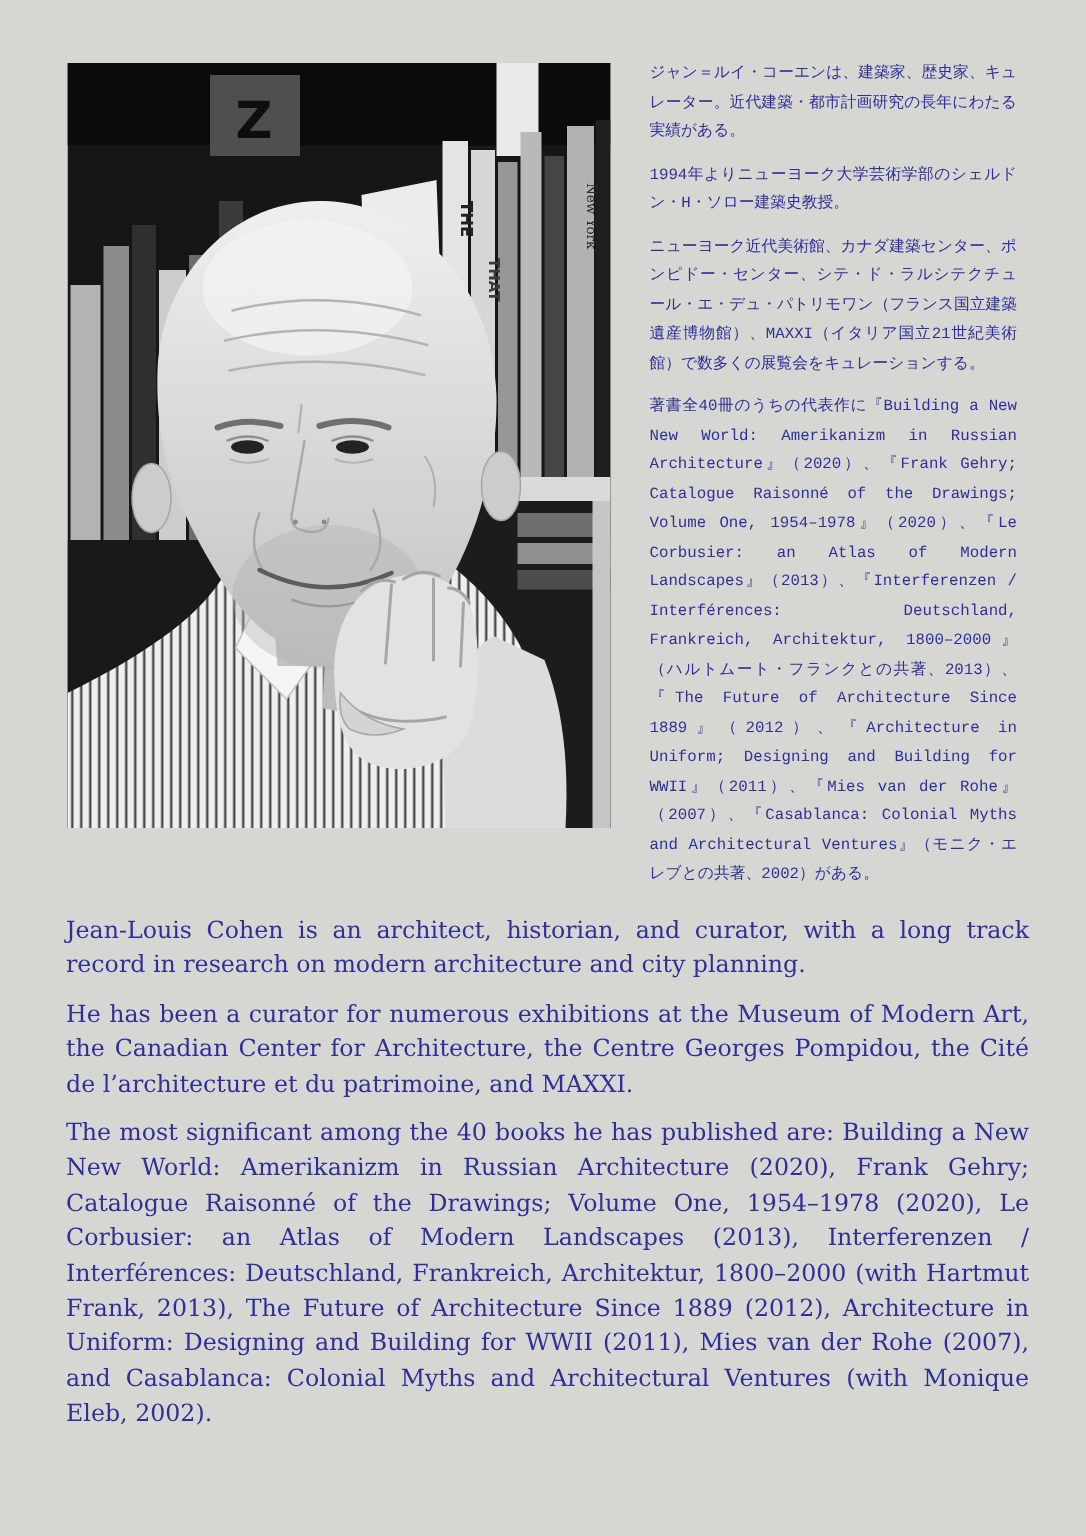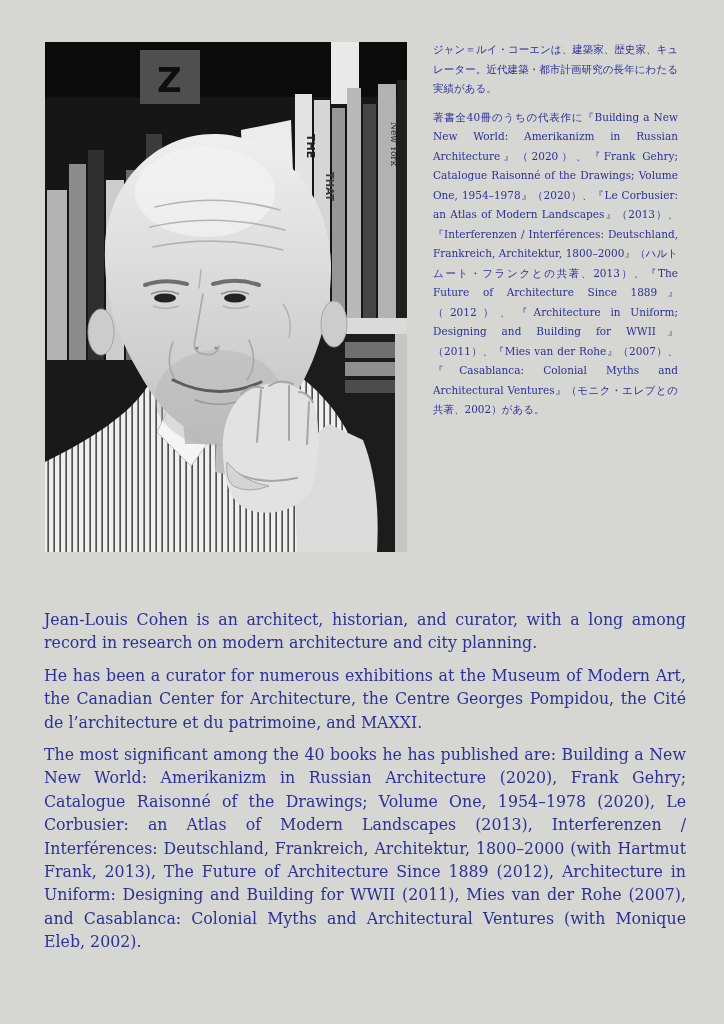--- a/index.html
+++ b/index.html
@@ -20,21 +20,21 @@
   }
   .photo svg{display:block;width:362px;height:510px;}
   .jp{
     position:absolute;left:433px;top:40px;width:256px;
     color:var(--ink);
     font-size:10.5px;
     line-height:19.5px;
     text-align:justify;
     text-justify:inter-character;
   }
-  .jp p{margin:0 11px 9px 0;}
+  .jp p{margin:0 11px 9px 0;font-family:Liberation Mono, monospace;}
   .jp p:last-child{margin-bottom:0;}
   .en{
     position:absolute;left:44px;top:608px;width:642px;
     color:var(--ink);
     font-size:15.8px;
     line-height:23.4px;
     text-align:justify;
   }
   .en p{margin:0 0 9px 0;}
   .en p:last-child{margin-bottom:3px;}
@@ -167,22 +167,24 @@
           <path d="M264,360 L262,402"></path>
           <path d="M190,430 Q215,444 252,436"></path>
         </g>
         <path d="M182,420 Q198,440 224,444 Q204,452 188,444 Q180,436 182,420 Z" fill="#d4d4d4" stroke="#a6a6a6" stroke-width="1"></path>
       </g>
     </svg>
   </figure>
 
   <section class="jp" lang="ja">
     <p>ジャン＝ルイ・コーエンは、建築家、歴史家、キュレーター。近代建築・都市計画研究の長年にわたる実績がある。</p>
+    <p>1994年よりニューヨーク大学芸術学部のシェルドン・H・ソロー建築史教授。</p>
+    <p>ニューヨーク近代美術館、カナダ建築センター、ポンピドー・センター、シテ・ド・ラルシテクチュール・エ・デュ・パトリモワン（フランス国立建築遺産博物館）、MAXXI（イタリア国立21世紀美術館）で数多くの展覧会をキュレーションする。</p>
     <p>著書全40冊のうちの代表作に『Building a New New World: Amerikanizm in Russian Architecture』（2020）、『Frank Gehry; Catalogue Raisonné of the Drawings; Volume One, 1954–1978』（2020）、『Le Corbusier: an Atlas of Modern Landscapes』（2013）、『Interferenzen / Interférences: Deutschland, Frankreich, Architektur, 1800–2000』（ハルトムート・フランクとの共著、2013）、『The Future of Architecture Since 1889』（2012）、『Architecture in Uniform; Designing and Building for WWII』（2011）、『Mies van der Rohe』（2007）、『Casablanca: Colonial Myths and Architectural Ventures』（モニク・エレブとの共著、2002）がある。</p>
   </section>
 
   <section class="en" lang="en">
-    <p>Jean-Louis Cohen is an architect, historian, and curator, with a long among record in research on modern architecture and city planning.</p>
+    <p>Jean-Louis Cohen is an architect, historian, and curator, with a long track record in research on modern architecture and city planning.</p>
     <p>He has been a curator for numerous exhibitions at the Museum of Modern Art, the Canadian Center for Architecture, the Centre Georges Pompidou, the Cité de l’architecture et du patrimoine, and MAXXI.</p>
     <p>The most significant among the 40 books he has published are: Building a New New World: Amerikanizm in Russian Architecture (2020), Frank Gehry; Catalogue Raisonné of the Drawings; Volume One, 1954–1978 (2020), Le Corbusier: an Atlas of Modern Landscapes (2013), Interferenzen / Interférences: Deutschland, Frankreich, Architektur, 1800–2000 (with Hartmut Frank, 2013), The Future of Architecture Since 1889 (2012), Architecture in Uniform: Designing and Building for WWII (2011), Mies van der Rohe (2007), and Casablanca: Colonial Myths and Architectural Ventures (with Monique Eleb, 2002).</p>
   </section>
 
 </div>
 
 </body></html>

